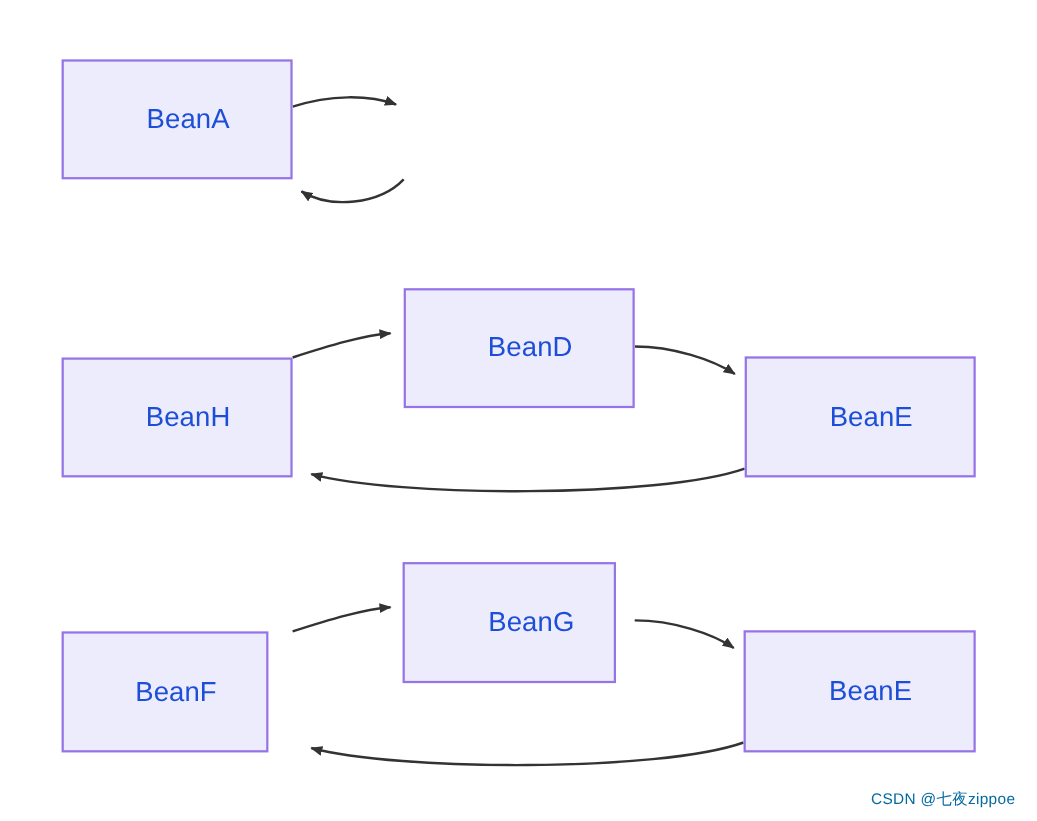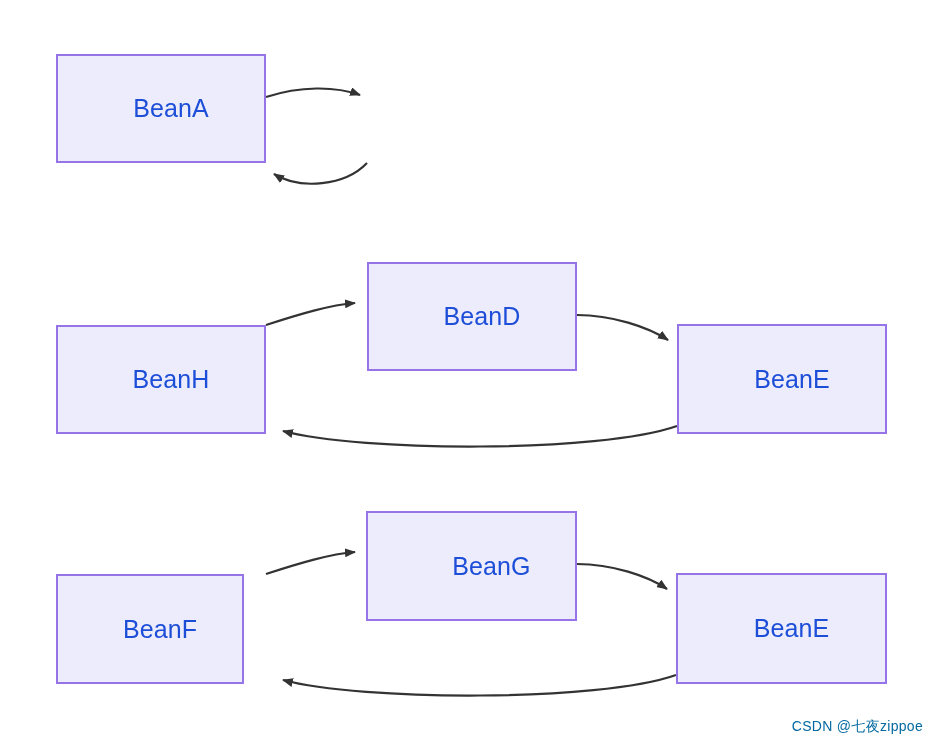--- a/index.html
+++ b/index.html
@@ -94,21 +94,21 @@
   </div>
 
   <div class="node-box" style="left:677px; top:324px; width:210px; height:110px;">
     <span class="node-label">BeanE</span>
   </div>
 
   <div class="node-box" style="left:56px; top:574px; width:188px; height:110px;">
     <span class="node-label">BeanF</span>
   </div>
 
-  <div class="node-box" style="left:366px; top:511px; width:211px; height:110px;padding-left:20px;">
+  <div class="node-box" style="left:366px; top:511px; width:194px; height:110px;padding-left:20px;">
     <span class="node-label">BeanG</span>
   </div>
 
   <div class="node-box" style="left:676px; top:573px; width:211px; height:111px;">
     <span class="node-label">BeanE</span>
   </div>
 
   <div id="watermark">CSDN @七夜zippoe</div>
 
 </div>

